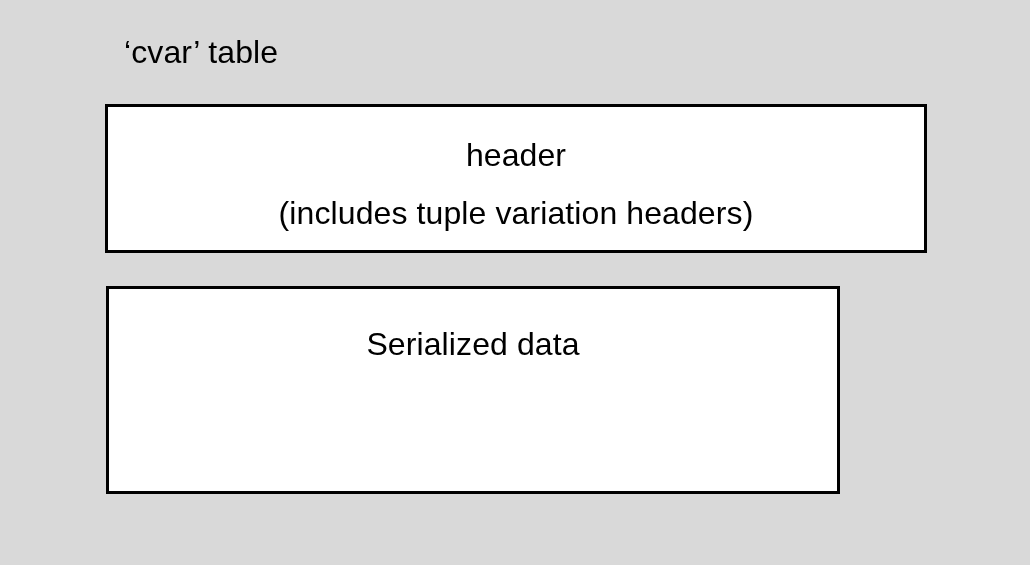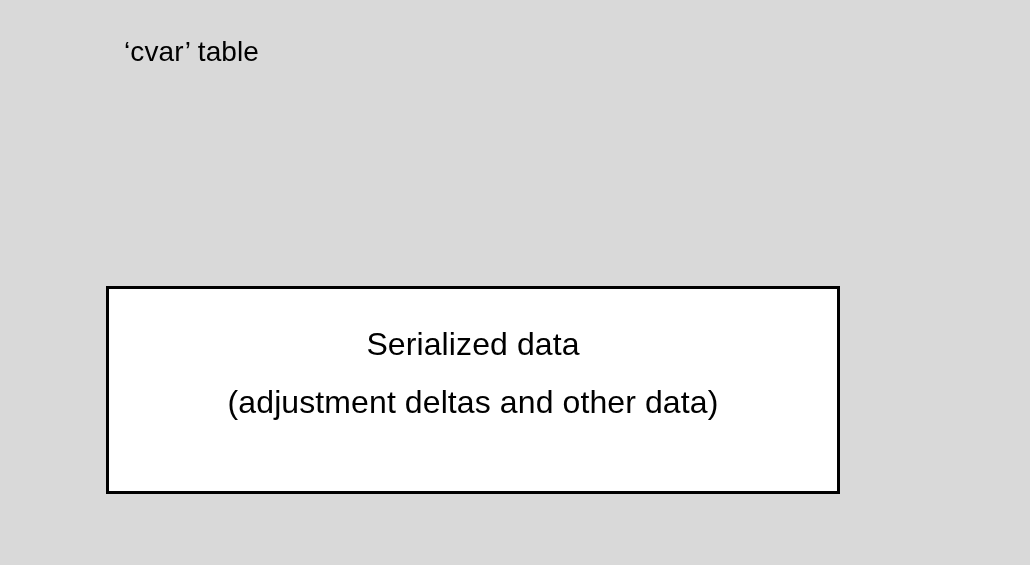--- a/index.html
+++ b/index.html
@@ -21,21 +21,21 @@
     width: 1030px;
     height: 565px;
     background: #d9d9d9;
   }
 
   
   .diagram-title {
     position: absolute;
     left: 124px;
     top: 32px;
-    font-size: 28px;
+    font-size: 32px;
     line-height: 40px;
     font-weight: 400;
     color: #000000;
     white-space: nowrap;
     letter-spacing: 0.1px;
   }
 
   
   .block {
     position: absolute;
@@ -75,19 +75,22 @@
     letter-spacing: 0.1px;
   }
 </style>
 </head>
 <body>
 
 <div id="canvas">
 
   <div class="diagram-title">‘cvar’ table</div>
 
+  <div class="block block-header">
+    <div class="block-line">header</div>
+    <div class="block-line">(includes tuple variation headers)</div>
+  </div>
 
   <div class="block block-data">
     <div class="block-line">Serialized data</div>
-    <div class="block-line">(adjustment deltas and other data)</div>
   </div>
 
 </div>
 
 </body></html>

